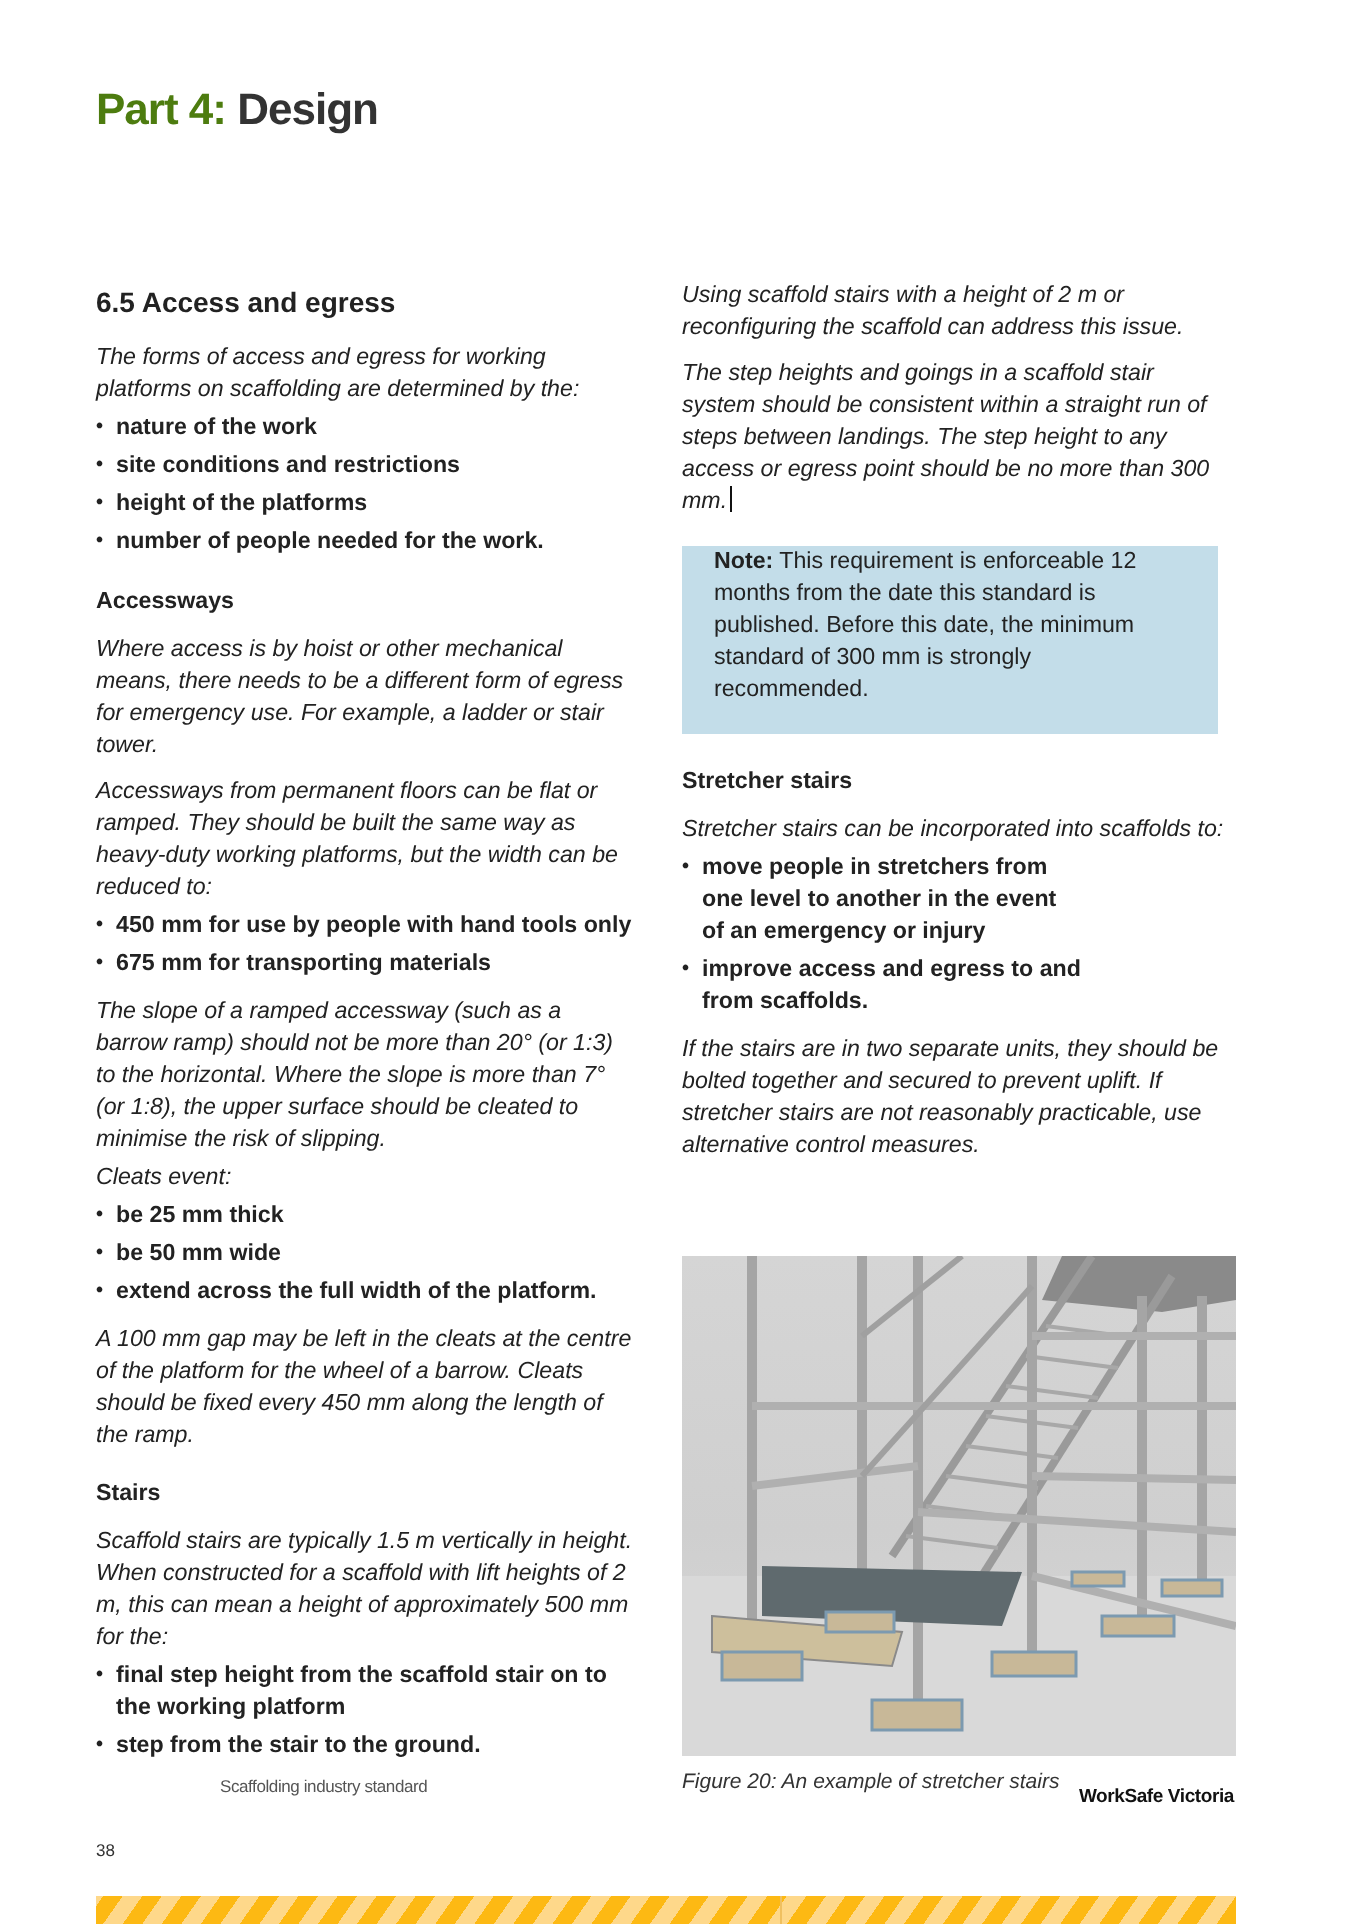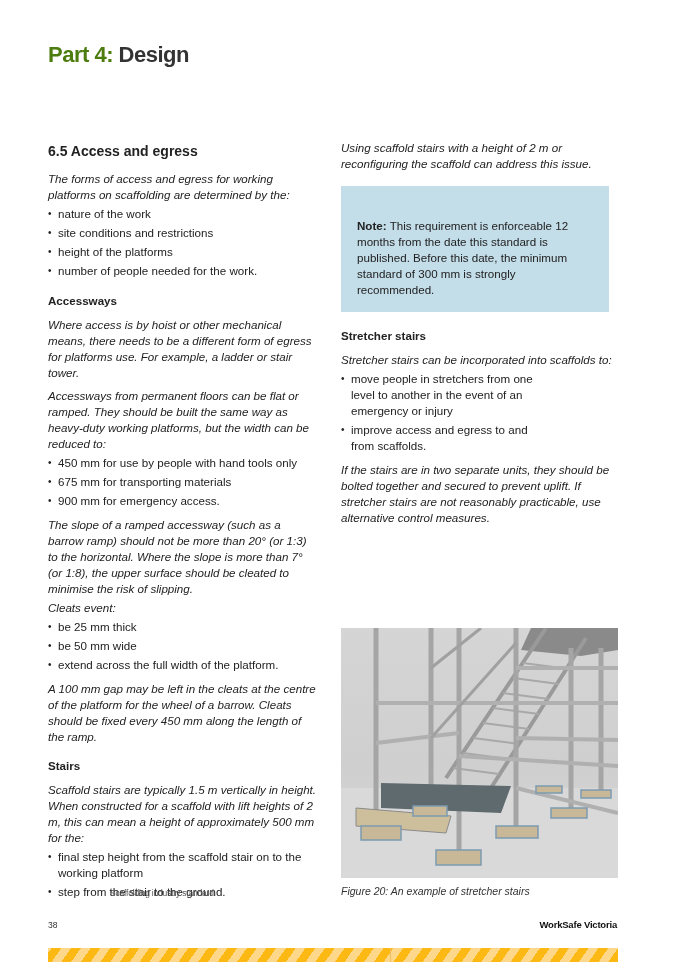--- a/index.html
+++ b/index.html
@@ -12,36 +12,36 @@
 
     .col { position: absolute; top: 140px; font-size: 11.6px; line-height: 16px; color: #222222; }
     .col-left { left: 48px; width: 270px; }
     .col-right { left: 341px; width: 272px; top: 140px; }
 
     .h2 { font-size: 14px; font-weight: bold; color: #222; margin-top: 2px; margin-bottom: 11px; line-height: 18px; }
     .h3 { font-size: 11.6px; font-weight: bold; color: #222; margin-bottom: 8px; line-height: 16px; }
     .para { margin-bottom: 7px; font-style: italic; }
     .para.tight { margin-bottom: 3px; }
     .list { list-style: none; margin-bottom: 8px; }
-    .list li { position: relative; padding-left: 10px; margin-bottom: 3px; }
+    .list li { position: relative; padding-left: 10px; margin-bottom: 3px; font-weight: bold; }
     .list li::before { content: "•"; position: absolute; left: 0; top: 0; font-size: 10px; }
     .spacer-s { height: 6px; }
 
     .caret { display: inline-block; width: 1px; height: 13px; background: #111; vertical-align: -2px; margin-left: 1px; }
 
-    .note-box { background: #c3dde9; padding: 32px 16px 14px 16px; margin: 14px 16px 16px 0; width: 268px; line-height: 16px; }
+    .note-box { background: #c3dde9; padding: 0 16px 14px 16px; margin: 14px 16px 16px 0; width: 268px; line-height: 16px; }
     .note-box b { font-weight: bold; }
 
     .figure { position: absolute; left: 341px; top: 628px; width: 277px; height: 250px; background: linear-gradient(180deg, #d5d5d5 0%, #cfcfcf 55%, #d8d8d8 100%); overflow: hidden; }
     .figure svg { display: block; }
     .caption { position: absolute; left: 341px; top: 885px; font-size: 10.5px; font-style: italic; color: #333; }
 
     .footer-num { position: absolute; left: 48px; top: 920px; font-size: 8.5px; color: #333; }
     .footer-title { position: absolute; left: 110px; top: 888px; font-size: 8.5px; color: #555; letter-spacing: -0.2px; }
-    .footer-brand { position: absolute; right: 62px; top: 919px; font-size: 9.5px; font-weight: bold; color: #111; letter-spacing: -0.2px; text-align: center; }
+    .footer-brand { position: absolute; right: 62px; top: 893px; font-size: 9.5px; font-weight: bold; color: #111; letter-spacing: -0.2px; text-align: center; }
 
     .hazard { position: absolute; left: 48px; top: 948px; width: 570px; height: 14px;
       background: repeating-linear-gradient(-55deg, #fdb913 0px, #fdb913 8px, #fed88a 8px, #fed88a 16px); }
     .hazard-divider { position: absolute; left: 390px; top: 948px; width: 1px; height: 14px; background: #f0c060; }
   </style>
 </head>
 <body>
 
 <div class="page-title">
   <span class="part">Part 4:</span>
@@ -53,26 +53,25 @@
   <p class="para tight">The forms of access and egress for working platforms on scaffolding are determined by the:</p>
   <ul class="list">
     <li>nature of the work</li>
     <li>site conditions and restrictions</li>
     <li>height of the platforms</li>
     <li>number of people needed for the work.</li>
   </ul>
   <div class="spacer-s"></div>
 
   <div class="h3">Accessways</div>
-  <p class="para">Where access is by hoist or other mechanical means, there needs to be a different form of egress for platforms use. For example, a ladder or stair tower.</p>
+  <p class="para">Where access is by hoist or other mechanical means, there needs to be a different form of egress for emergency use. For example, a ladder or stair tower.</p>
   <p class="para tight">Accessways from permanent floors can be flat or ramped. They should be built the same way as heavy-duty working platforms, but the width can be reduced to:</p>
   <ul class="list">
     <li>450 mm for use by people with hand tools only</li>
     <li>675 mm for transporting materials</li>
-    <li>900 mm for emergency access.</li>
   </ul>
   <p class="para tight">The slope of a ramped accessway (such as a barrow ramp) should not be more than 20° (or 1:3) to the horizontal. Where the slope is more than 7° (or 1:8), the upper surface should be cleated to minimise the risk of slipping.</p>
   <p class="para tight">Cleats event:</p>
   <ul class="list">
     <li>be 25 mm thick</li>
     <li>be 50 mm wide</li>
     <li>extend across the full width of the platform.</li>
   </ul>
   <p class="para">A 100 mm gap may be left in the cleats at the centre of the platform for the wheel of a barrow. Cleats should be fixed every 450 mm along the length of the ramp.</p>
   <div class="spacer-s"></div>
@@ -80,20 +79,21 @@
   <div class="h3">Stairs</div>
   <p class="para tight">Scaffold stairs are typically 1.5 m vertically in height. When constructed for a scaffold with lift heights of 2 m, this can mean a height of approximately 500 mm for the:</p>
   <ul class="list">
     <li>final step height from the scaffold stair on to the working platform</li>
     <li>step from the stair to the ground.</li>
   </ul>
 </div>
 
 <div class="col col-right">
   <p class="para">Using scaffold stairs with a height of 2 m or reconfiguring the scaffold can address this issue.</p>
+  <p class="para"><span>The step heights and goings in a scaffold stair system should be consistent within a straight run of steps between landings. The step height to any access or egress point should be no more than 300 mm.</span><span class="caret"></span></p>
 
   <div class="note-box">
     <b>Note:</b><span> This requirement is enforceable 12 months from the date this standard is published. Before this date, the minimum standard of 300 mm is strongly recommended.</span>
   </div>
 
   <div class="h3">Stretcher stairs</div>
   <p class="para tight">Stretcher stairs can be incorporated into scaffolds to:</p>
   <ul class="list">
     <li style="width:200px;">move people in stretchers from one level to another in the event of an emergency or injury</li>
     <li style="width:200px;">improve access and egress to and from scaffolds.</li>

